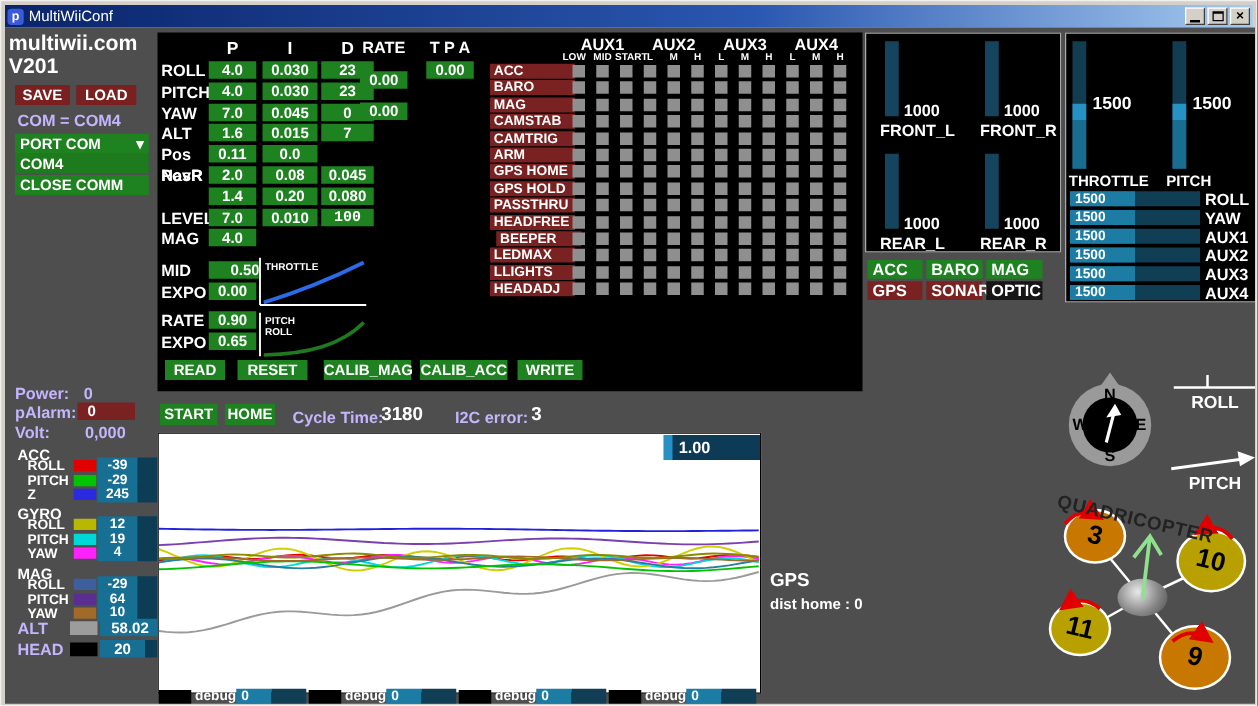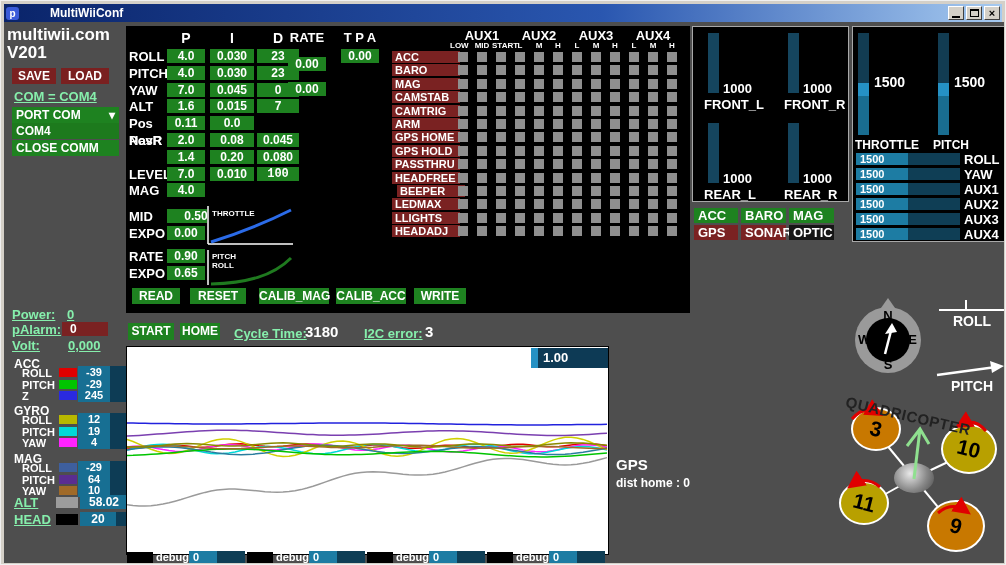--- a/index.html
+++ b/index.html
@@ -2,31 +2,31 @@
 <html><head>
 <meta charset="utf-8">
 <style>
   html,body{margin:0;padding:0;background:#333;}
   *{box-sizing:border-box;font-family:"Liberation Sans",sans-serif;}
   #win{position:relative;width:1006px;height:565px;background:#d4d0c8;border:1px solid #f0f0f0;}
   #titlebar{position:absolute;left:3px;top:3px;right:3px;height:18px;
     background:linear-gradient(90deg,#0a246a,#2a57b0 60%,#a6caf0);display:flex;align-items:center;padding:0 2px;}
   .app-icon{width:13px;height:13px;background:#3a5bd9;border-radius:3px;color:#fff;font-weight:bold;
     font-size:10px;text-align:center;line-height:13px;margin-right:4px;}
-  .title-text{color:#fff;font-weight:bold;font-size:12px;margin-left:27px;}
+  .title-text{color:#fff;font-weight:normal;font-size:12px;}
   .winbtns{margin-left:auto;display:flex;gap:2px;}
   .wbtn{width:16px;height:14px;background:#d4d0c8;border:1px solid;border-color:#fff #404040 #404040 #fff;
     display:flex;align-items:center;justify-content:center;}
   .g-min{width:8px;height:2px;background:#000;margin-top:7px;}
   .g-max{width:9px;height:8px;border:1px solid #000;border-top:2px solid #000;}
   .g-close{font-size:11px;font-weight:bold;color:#000;line-height:11px;}
   #app{position:absolute;left:3px;top:21px;width:1000px;height:541px;background:#4e4e4e;overflow:hidden;}
   .abs{position:absolute;}
   .site{position:absolute;color:#fff;font-weight:bold;font-size:17px;}
-  .lbl13{position:absolute;color:#86efac;font-weight:bold;font-size:13px;text-decoration:underline;}
+  .lbl13{position:absolute;color:#c4b5fd;font-weight:bold;font-size:13px;}
   .lbl12{position:absolute;color:#fff;font-weight:bold;font-size:12px;}
   .val15{position:absolute;color:#fff;font-weight:bold;font-size:15px;}
   .btn{position:absolute;height:16px;color:#fff;font-weight:bold;font-size:12px;text-align:center;line-height:16px;}
   .red{background:#7a2020;}
   .green{background:#1e8220;}
   .blackpanel{position:absolute;background:#000;}
   .port{display:flex;justify-content:space-between;padding:0 4px;text-align:left;}
   .hdr{position:absolute;color:#fff;font-weight:bold;font-size:14px;text-align:center;}
   .pid-rowlabel{position:absolute;color:#fff;font-weight:bold;font-size:13px;}
   .valbox{position:absolute;height:14px;background:#1e8220;color:#fff;font-weight:bold;font-size:12px;

